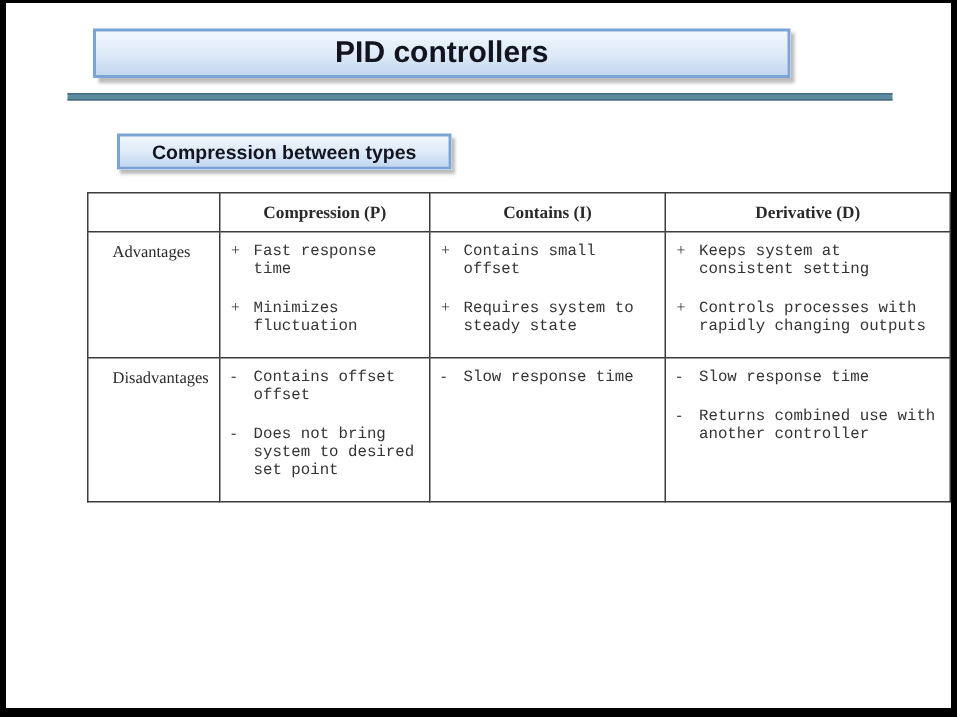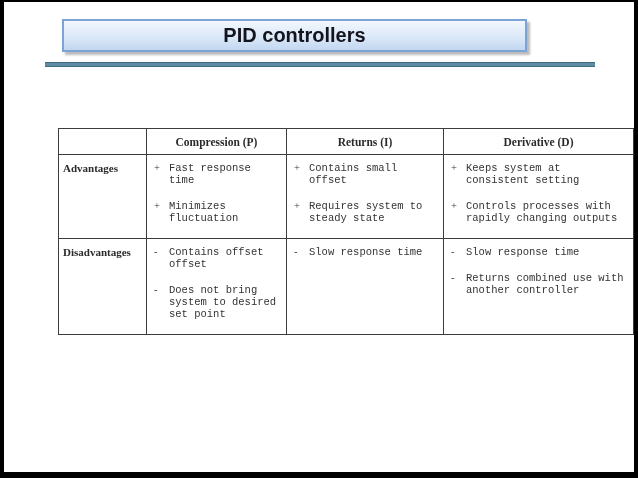--- a/index.html
+++ b/index.html
@@ -68,53 +68,56 @@
     padding:0;
   }
   table.cmp thead th{
     height:21px;text-align:center;vertical-align:middle;
     font-size:11.5px;font-weight:bold;color:#2a2a2a;
     padding:2px 0;
   }
   table.cmp tbody tr.r-adv{height:65px;}
   table.cmp tbody tr.r-dis{height:58px;}
   table.cmp tbody th.rowlabel{
-    font-size:11px;font-weight:bold;color:#2a2a2a;
-    padding:7px 2px 0 4px;
+    font-size:11px;font-weight:normal;color:#2a2a2a;
+    padding:7px 2px 0 16px;
   }
   table.cmp tbody td{padding:7px 4px 0 7px;}
   .item{display:flex;margin-bottom:14px;line-height:12px;}
   .marker{width:15px;flex:0 0 15px;font-size:10.5px;}
   .itext{font-size:10.5px;font-family:Liberation Mono, monospace;}
 </style>
 </head>
 <body>
 
 <div class="stage">
   <div class="slide-bg"></div>
 
   <div class="title-box">
     <span class="title-text">PID controllers</span>
   </div>
 
   <div class="divider"></div>
 
+  <div class="subtitle-box">
+    <span class="subtitle-text">Compression between types</span>
+  </div>
 
   <table class="cmp">
     <colgroup>
       <col style="width:88px">
         <col style="width:140px">
         <col style="width:157px">
         <col style="width:190px">
     </colgroup>
     <thead>
       <tr id="head-row">
           <th></th>
           <th>Compression (P)</th>
-          <th>Returns (I)</th>
+          <th>Contains (I)</th>
           <th>Derivative (D)</th>
         </tr>
     </thead>
     <tbody id="table-body">
         <tr class="r-adv">
           <th class="rowlabel">Advantages</th>
           <td>
             <div class="item">
               <span class="marker">+</span>
               <span class="itext">Fast response time</span>

